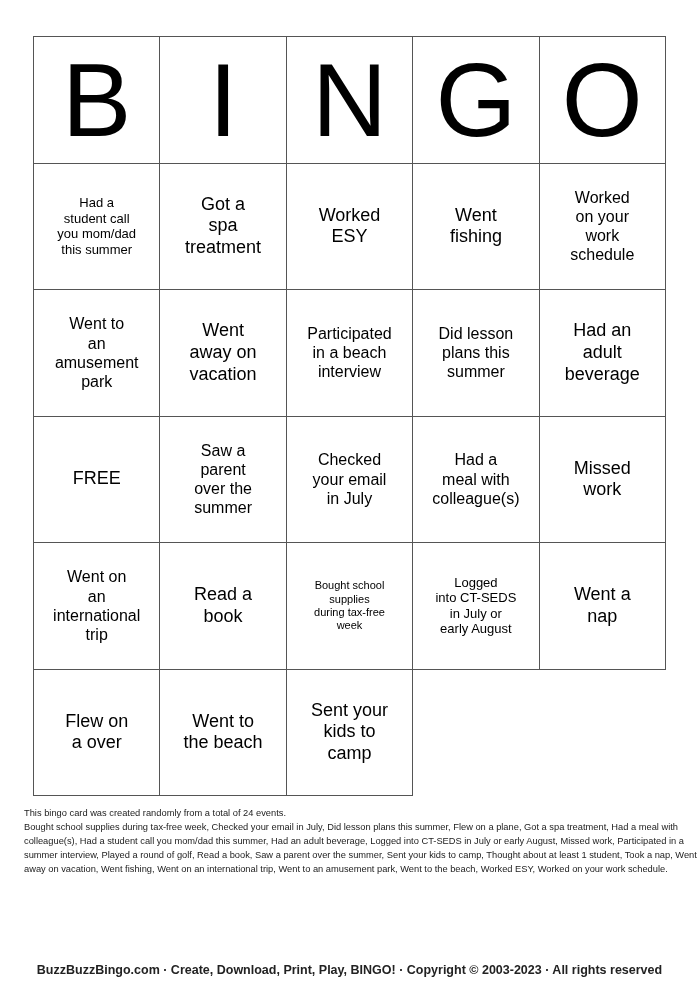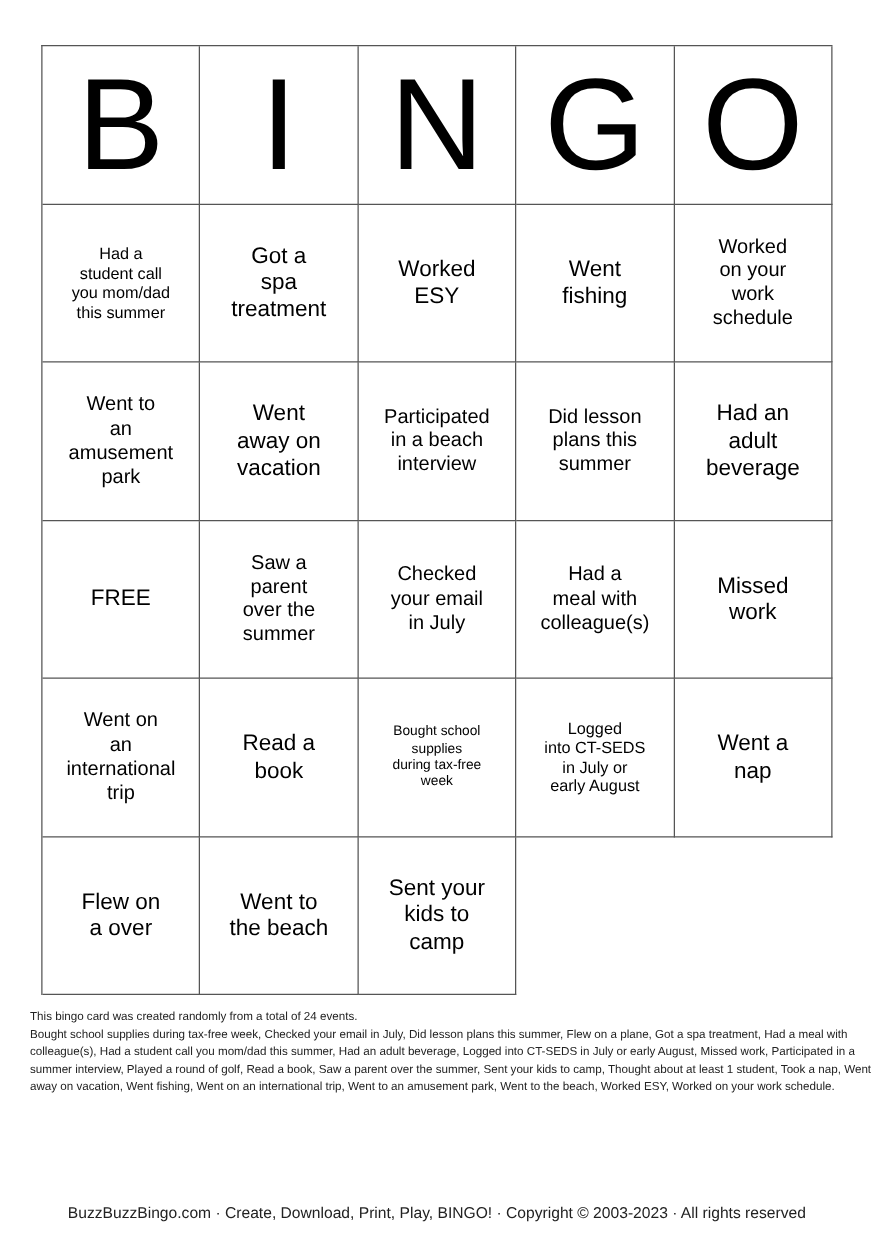--- a/index.html
+++ b/index.html
@@ -11,21 +11,21 @@
   .cell { border-right: 1px solid #555; border-bottom: 1px solid #555; box-sizing: border-box;
           display: flex; align-items: center; justify-content: center; text-align: center;
           white-space: pre-line; line-height: 1.2; overflow: hidden; }
   .hdr { font-size: 104px; line-height: 1; }
   .s-xl { font-size: 18px; }
   .s-l { font-size: 16px; }
   .s-m { font-size: 13px; }
   .s-s { font-size: 11px; }
   .info { position: absolute; left: 24px; top: 806px; width: 682px; font-size: 9.3px; line-height: 14px; color: #222; }
   .info p { margin: 0; }
-  .footer { position: absolute; left: 0; top: 963px; width: 699px; text-align: center; font-size: 12.5px; color: #222; }
+  .footer { position: absolute; left: 0; top: 963px; width: 699px; text-align: center; font-size: 12.5px; color: #222; font-weight: bold; }
 </style>
 </head>
 <body>
 
 <div class="grid">
   <div class="cell hdr">B</div>
   <div class="cell hdr">I</div>
   <div class="cell hdr">N</div>
   <div class="cell hdr">G</div>
   <div class="cell hdr">O</div>

